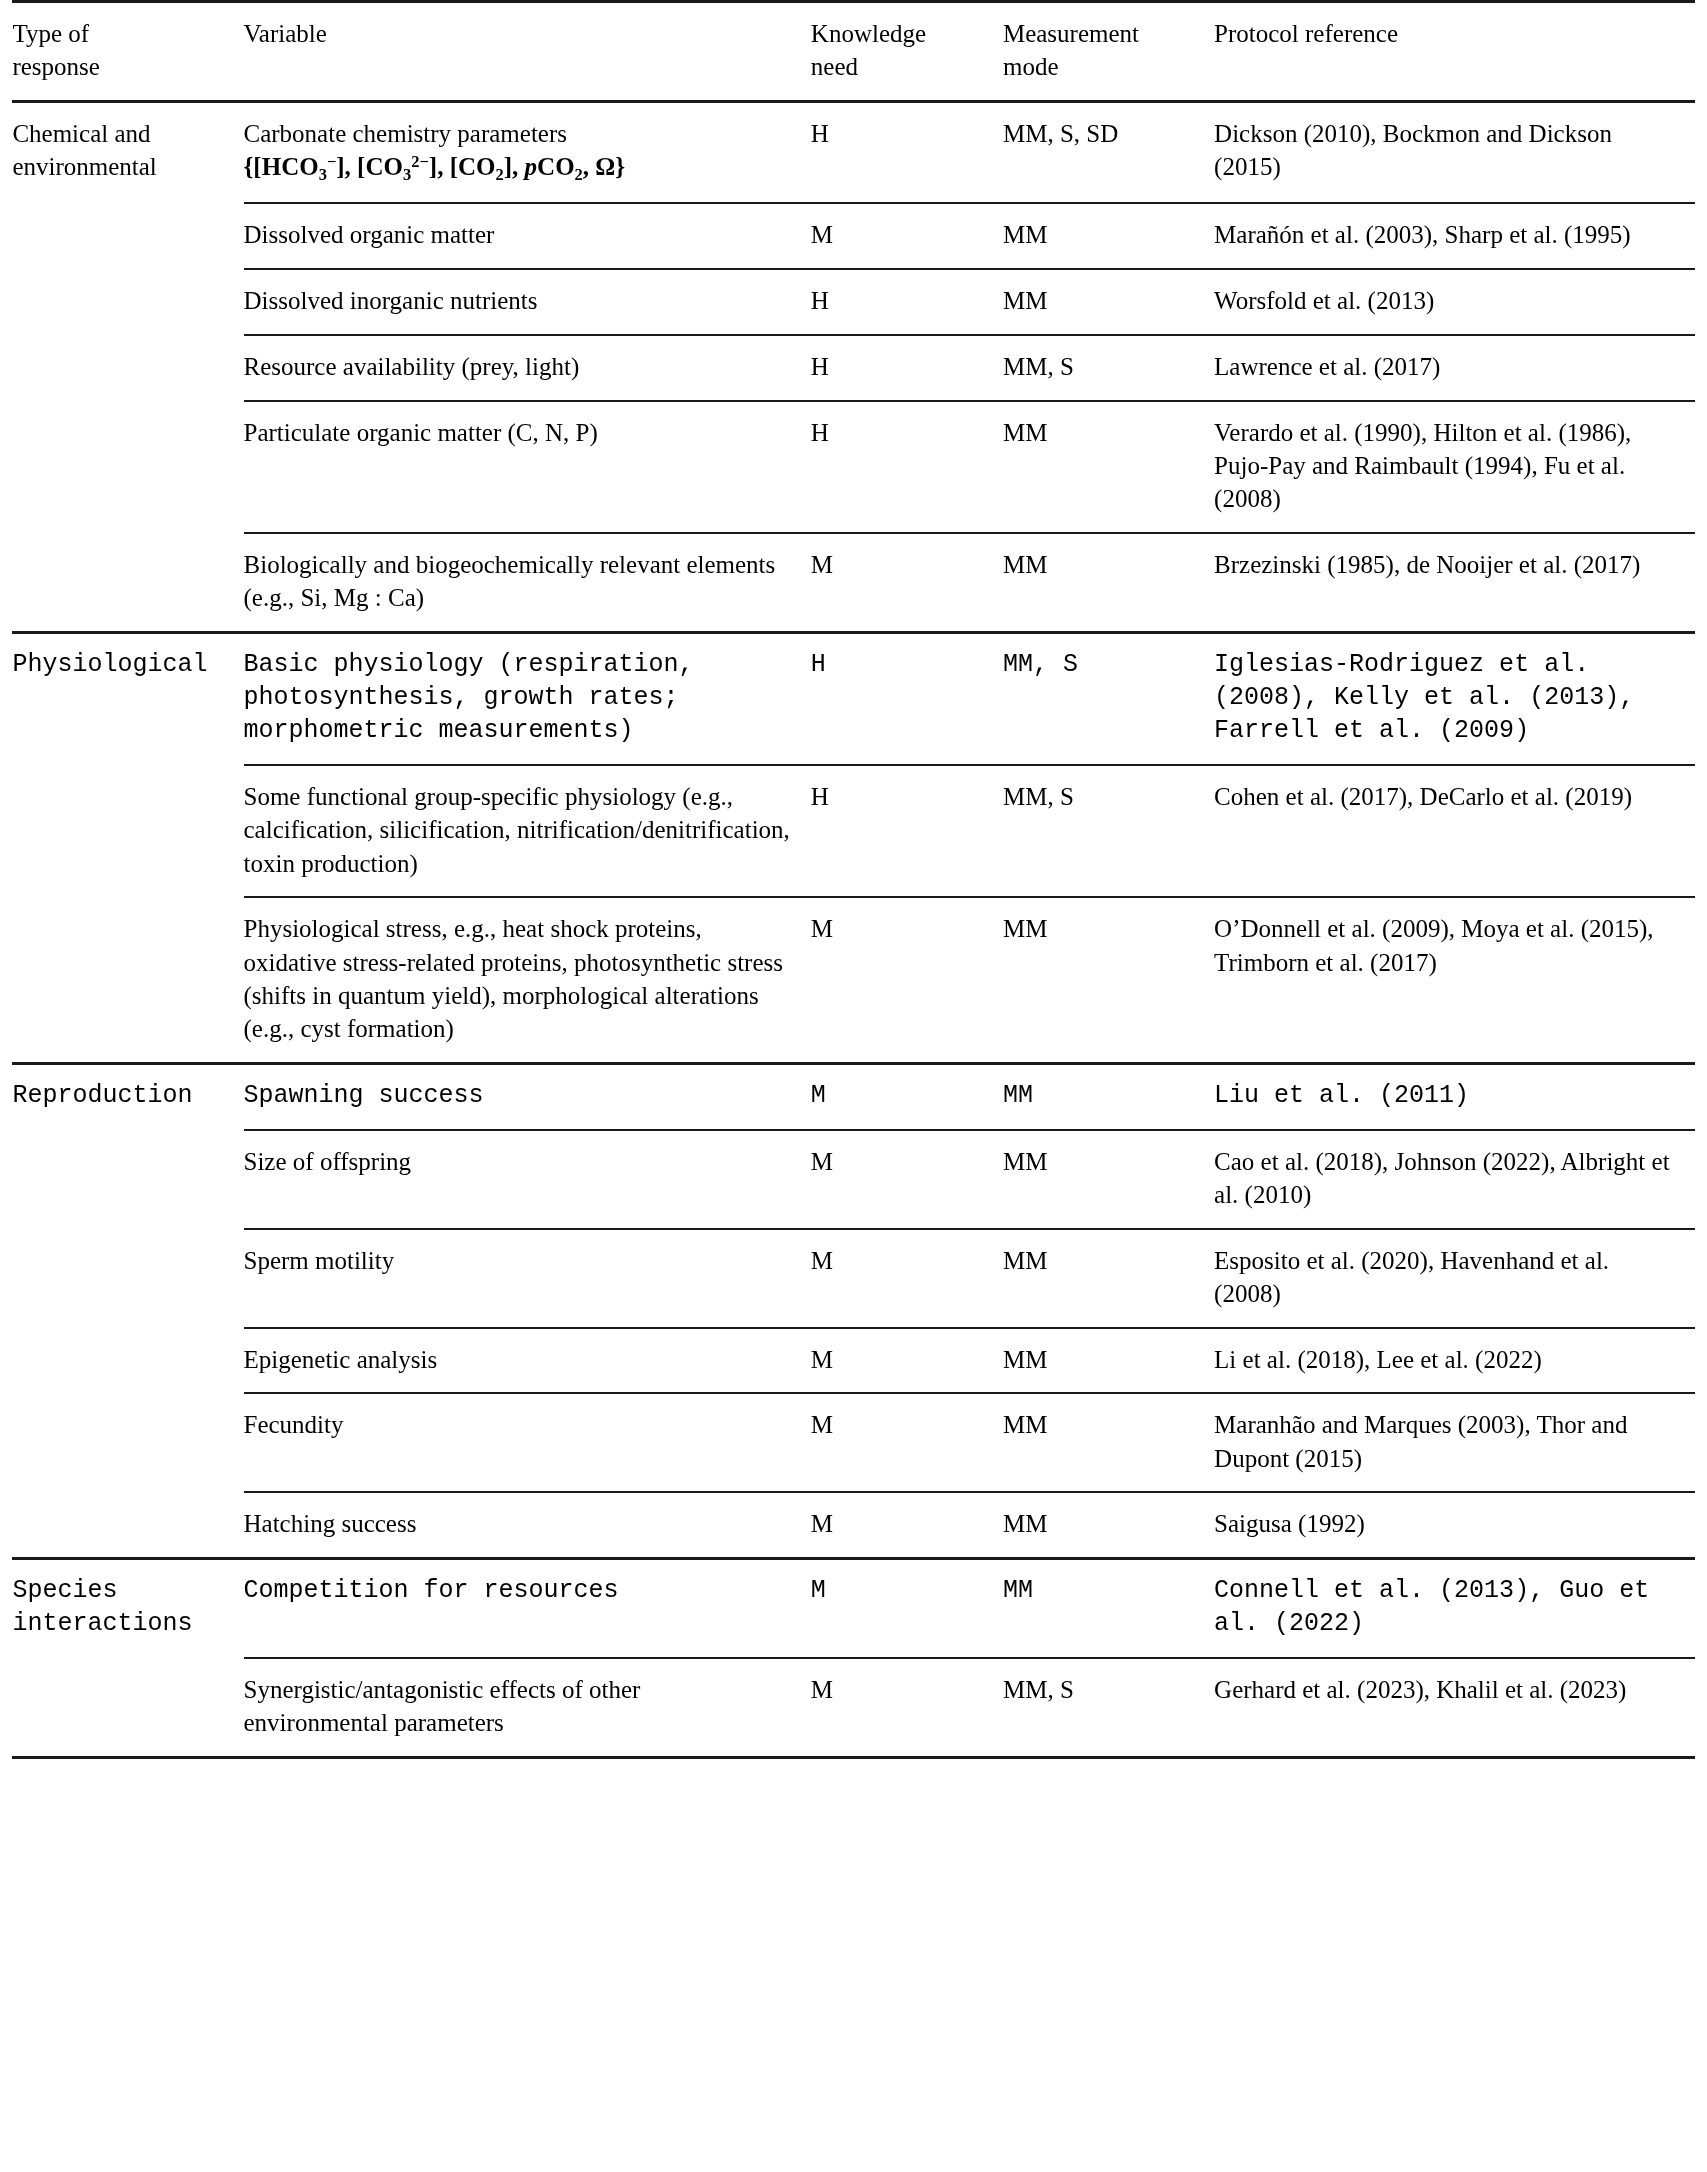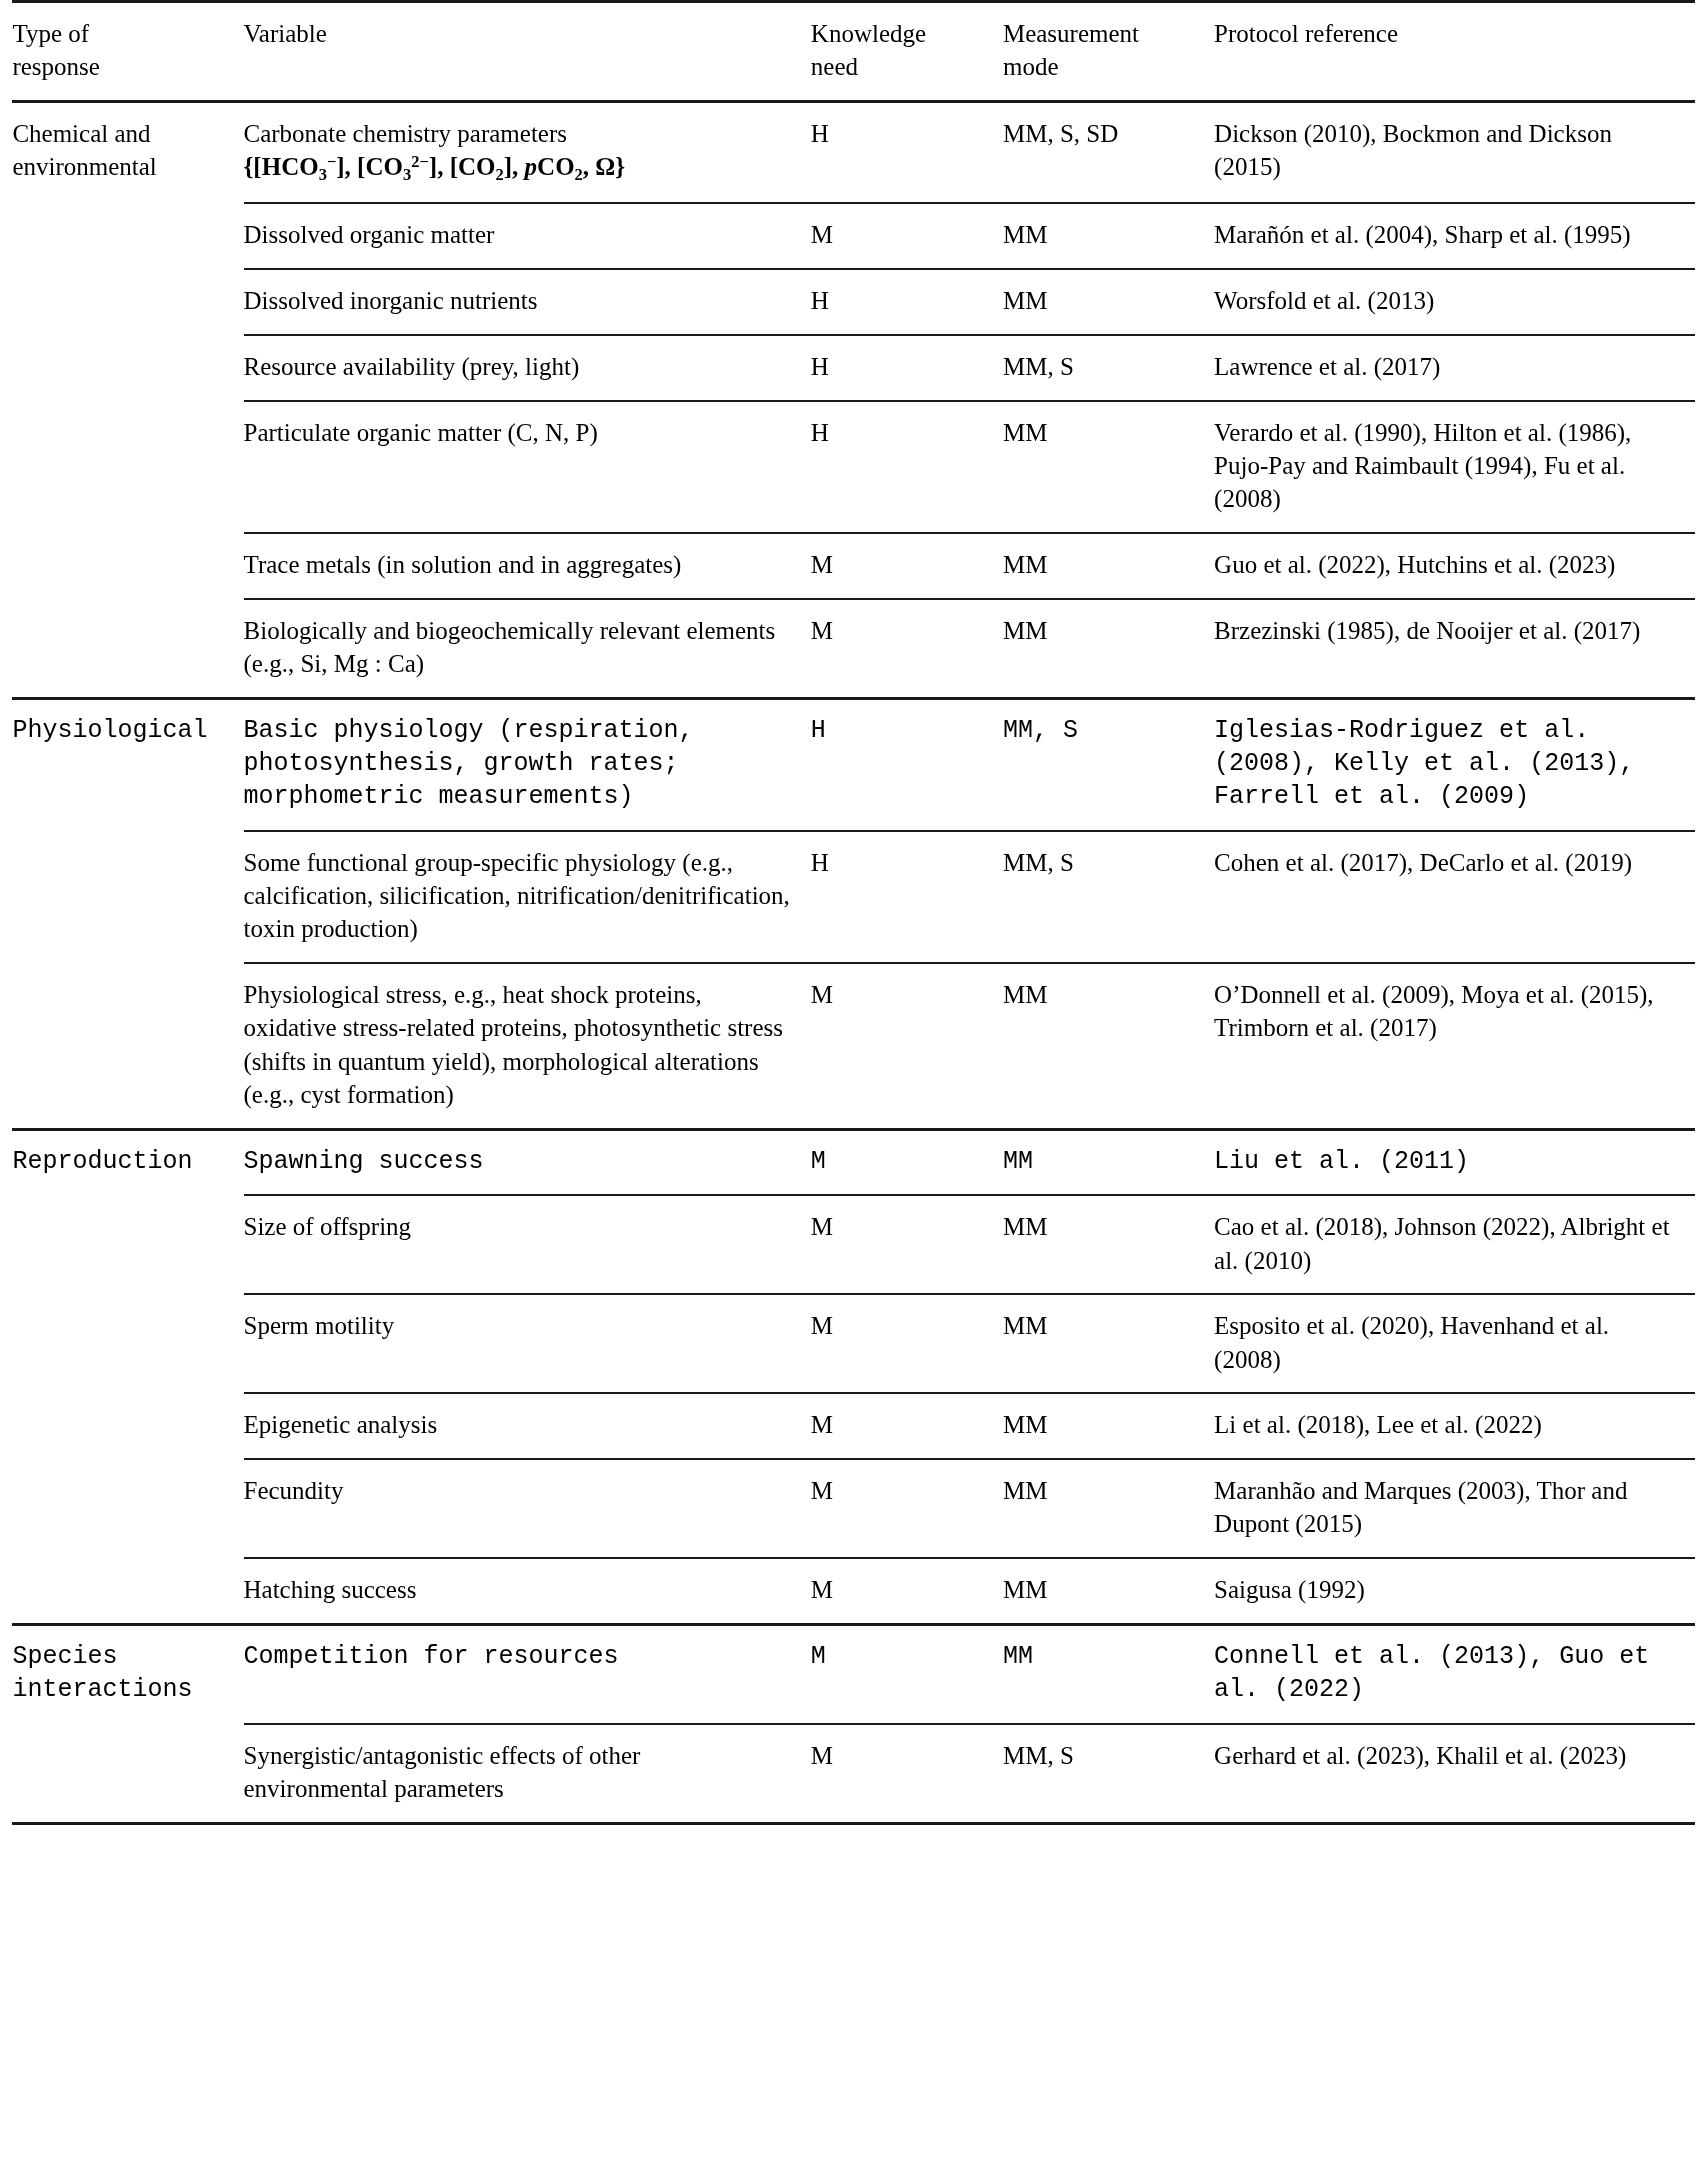--- a/index.html
+++ b/index.html
@@ -131,21 +131,21 @@
           <td class="var-cell b"><span>Carbonate chemistry parameters</span><span class="sub-line formula">{[HCO<sub>3</sub><sup>−</sup>], [CO<sub>3</sub><sup>2−</sup>], [CO<sub>2</sub>], <span class="it">p</span>CO<sub>2</sub>, Ω}</span></td>
           <td class="kn-cell">H</td>
           <td class="mm-cell">MM, S, SD</td>
           <td class="prot-cell">Dickson (2010), Bockmon and Dickson (2015)</td>
         </tr>
         <tr class="inner-rule">
           <td class="type-cell"></td>
           <td class="var-cell"><span>Dissolved organic matter</span></td>
           <td class="kn-cell">M</td>
           <td class="mm-cell">MM</td>
-          <td class="prot-cell">Marañón et al. (2004), Sharp et al. (1995)</td>
+          <td class="prot-cell">Marañón et al. (2003), Sharp et al. (1995)</td>
         </tr>
         <tr class="inner-rule">
           <td class="type-cell"></td>
           <td class="var-cell b"><span>Dissolved inorganic nutrients</span></td>
           <td class="kn-cell">H</td>
           <td class="mm-cell">MM</td>
           <td class="prot-cell">Worsfold et al. (2013)</td>
         </tr>
         <tr class="inner-rule">
           <td class="type-cell"></td>
@@ -153,27 +153,20 @@
           <td class="kn-cell">H</td>
           <td class="mm-cell">MM, S</td>
           <td class="prot-cell">Lawrence et al. (2017)</td>
         </tr>
         <tr class="inner-rule">
           <td class="type-cell"></td>
           <td class="var-cell b"><span>Particulate organic matter (C, N, P)</span></td>
           <td class="kn-cell">H</td>
           <td class="mm-cell">MM</td>
           <td class="prot-cell">Verardo et al. (1990), Hilton et al. (1986), Pujo-Pay and Raimbault (1994), Fu et al. (2008)</td>
-        </tr>
-        <tr class="inner-rule">
-          <td class="type-cell"></td>
-          <td class="var-cell"><span>Trace metals (in solution and in aggregates)</span></td>
-          <td class="kn-cell">M</td>
-          <td class="mm-cell">MM</td>
-          <td class="prot-cell">Guo et al. (2022), Hutchins et al. (2023)</td>
         </tr>
         <tr class="inner-rule">
           <td class="type-cell"></td>
           <td class="var-cell"><span>Biologically and biogeochemically relevant elements (e.g., Si, Mg : Ca)</span></td>
           <td class="kn-cell">M</td>
           <td class="mm-cell">MM</td>
           <td class="prot-cell">Brzezinski (1985), de Nooijer et al. (2017)</td>
         </tr>
         <tr class="section-rule">
           <td class="type-cell">

